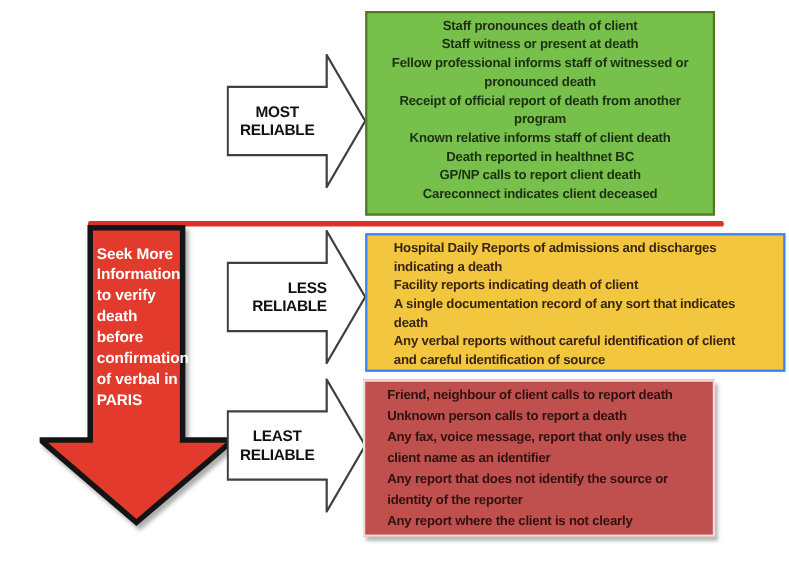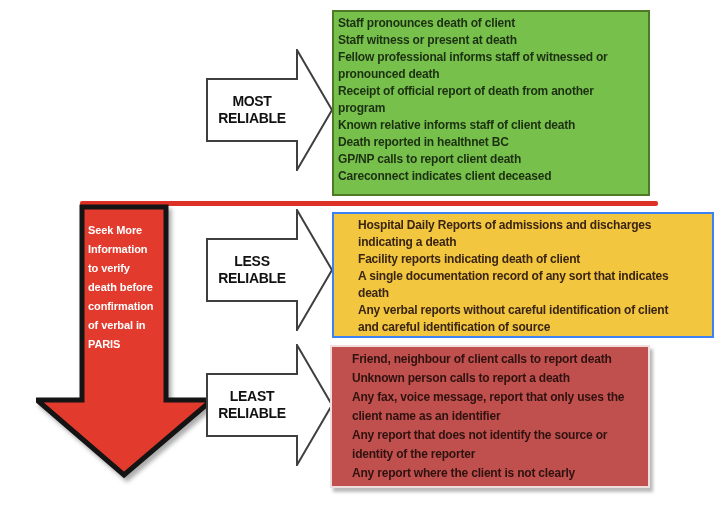--- a/index.html
+++ b/index.html
@@ -15,21 +15,21 @@
     position:absolute;
     box-sizing:border-box;
     font-weight:bold;
     font-size:12px;
     letter-spacing:-0.2px;
     overflow:hidden;
   }
   .box-most{
     left:332px;top:10px;width:318px;height:186px;
     background:#77c04c;border:2px solid #4e7a28;
-    color:#1c3012;padding:3px 4px;line-height:17px;
+    color:#1c3012;padding:3px 4px;line-height:17px;text-align:center;
   }
   .box-less{
     left:332px;top:212px;width:382px;height:126px;
     background:#f2c63e;border:2px solid #3b82f6;
     color:#3a2514;padding:3px 24px;line-height:17px;
   }
   .box-least{
     left:330px;top:345px;width:320px;height:143px;
     background:#c0504d;border:2px solid #efdedd;
     box-shadow:3px 4px 3px rgba(130,130,130,.55);
@@ -46,21 +46,21 @@
     position:absolute;left:207px;width:90px;height:62px;
     display:flex;flex-direction:column;align-items:center;justify-content:center;
     gap:2px;font-weight:bold;font-size:14px;color:#111;line-height:1.1;
     letter-spacing:-0.3px;white-space:nowrap;
   }
   
   .red-arrow-svg{position:absolute;left:36px;top:204px;width:179px;height:276px;
     filter:drop-shadow(3px 4px 2px rgba(90,90,90,.5));}
   .red-arrow-text{
     position:absolute;left:88px;top:221px;width:78px;
-    color:#ffffff;font-weight:bold;font-size:11px;line-height:19px;
+    color:#ffffff;font-weight:bold;font-size:14px;line-height:19px;
     letter-spacing:-0.1px;
   }
   .line{display:block;}
 </style>
 </head>
 <body>
 
 <div id="stage">
 
   <div class="divider"></div>
@@ -82,21 +82,21 @@
     <polygon points="1,30 91,30 91,1 126,61 91,121 91,92 1,92" fill="#ffffff" stroke="#3f3f3f" stroke-width="2" stroke-linejoin="miter"></polygon>
   </svg>
   <div class="arrow-label" style="top:79px;">
     <span>MOST</span>
     <span>RELIABLE</span>
   </div>
 
   <svg class="block-arrow" style="left:206px;top:209px;" viewBox="0 0 128 122">
     <polygon points="1,30 91,30 91,1 126,61 91,121 91,92 1,92" fill="#ffffff" stroke="#3f3f3f" stroke-width="2" stroke-linejoin="miter"></polygon>
   </svg>
-  <div class="arrow-label" style="top:239px;">
+  <div class="arrow-label" style="top:239px;align-items:flex-end;">
     <span>LESS</span>
     <span>RELIABLE</span>
   </div>
 
   <svg class="block-arrow" style="left:206px;top:344px;" viewBox="0 0 128 122">
     <polygon points="1,30 91,30 91,1 126,61 91,121 91,92 1,92" fill="#ffffff" stroke="#3f3f3f" stroke-width="2" stroke-linejoin="miter"></polygon>
   </svg>
   <div class="arrow-label" style="top:374px;">
     <span>LEAST</span>
     <span>RELIABLE</span>

